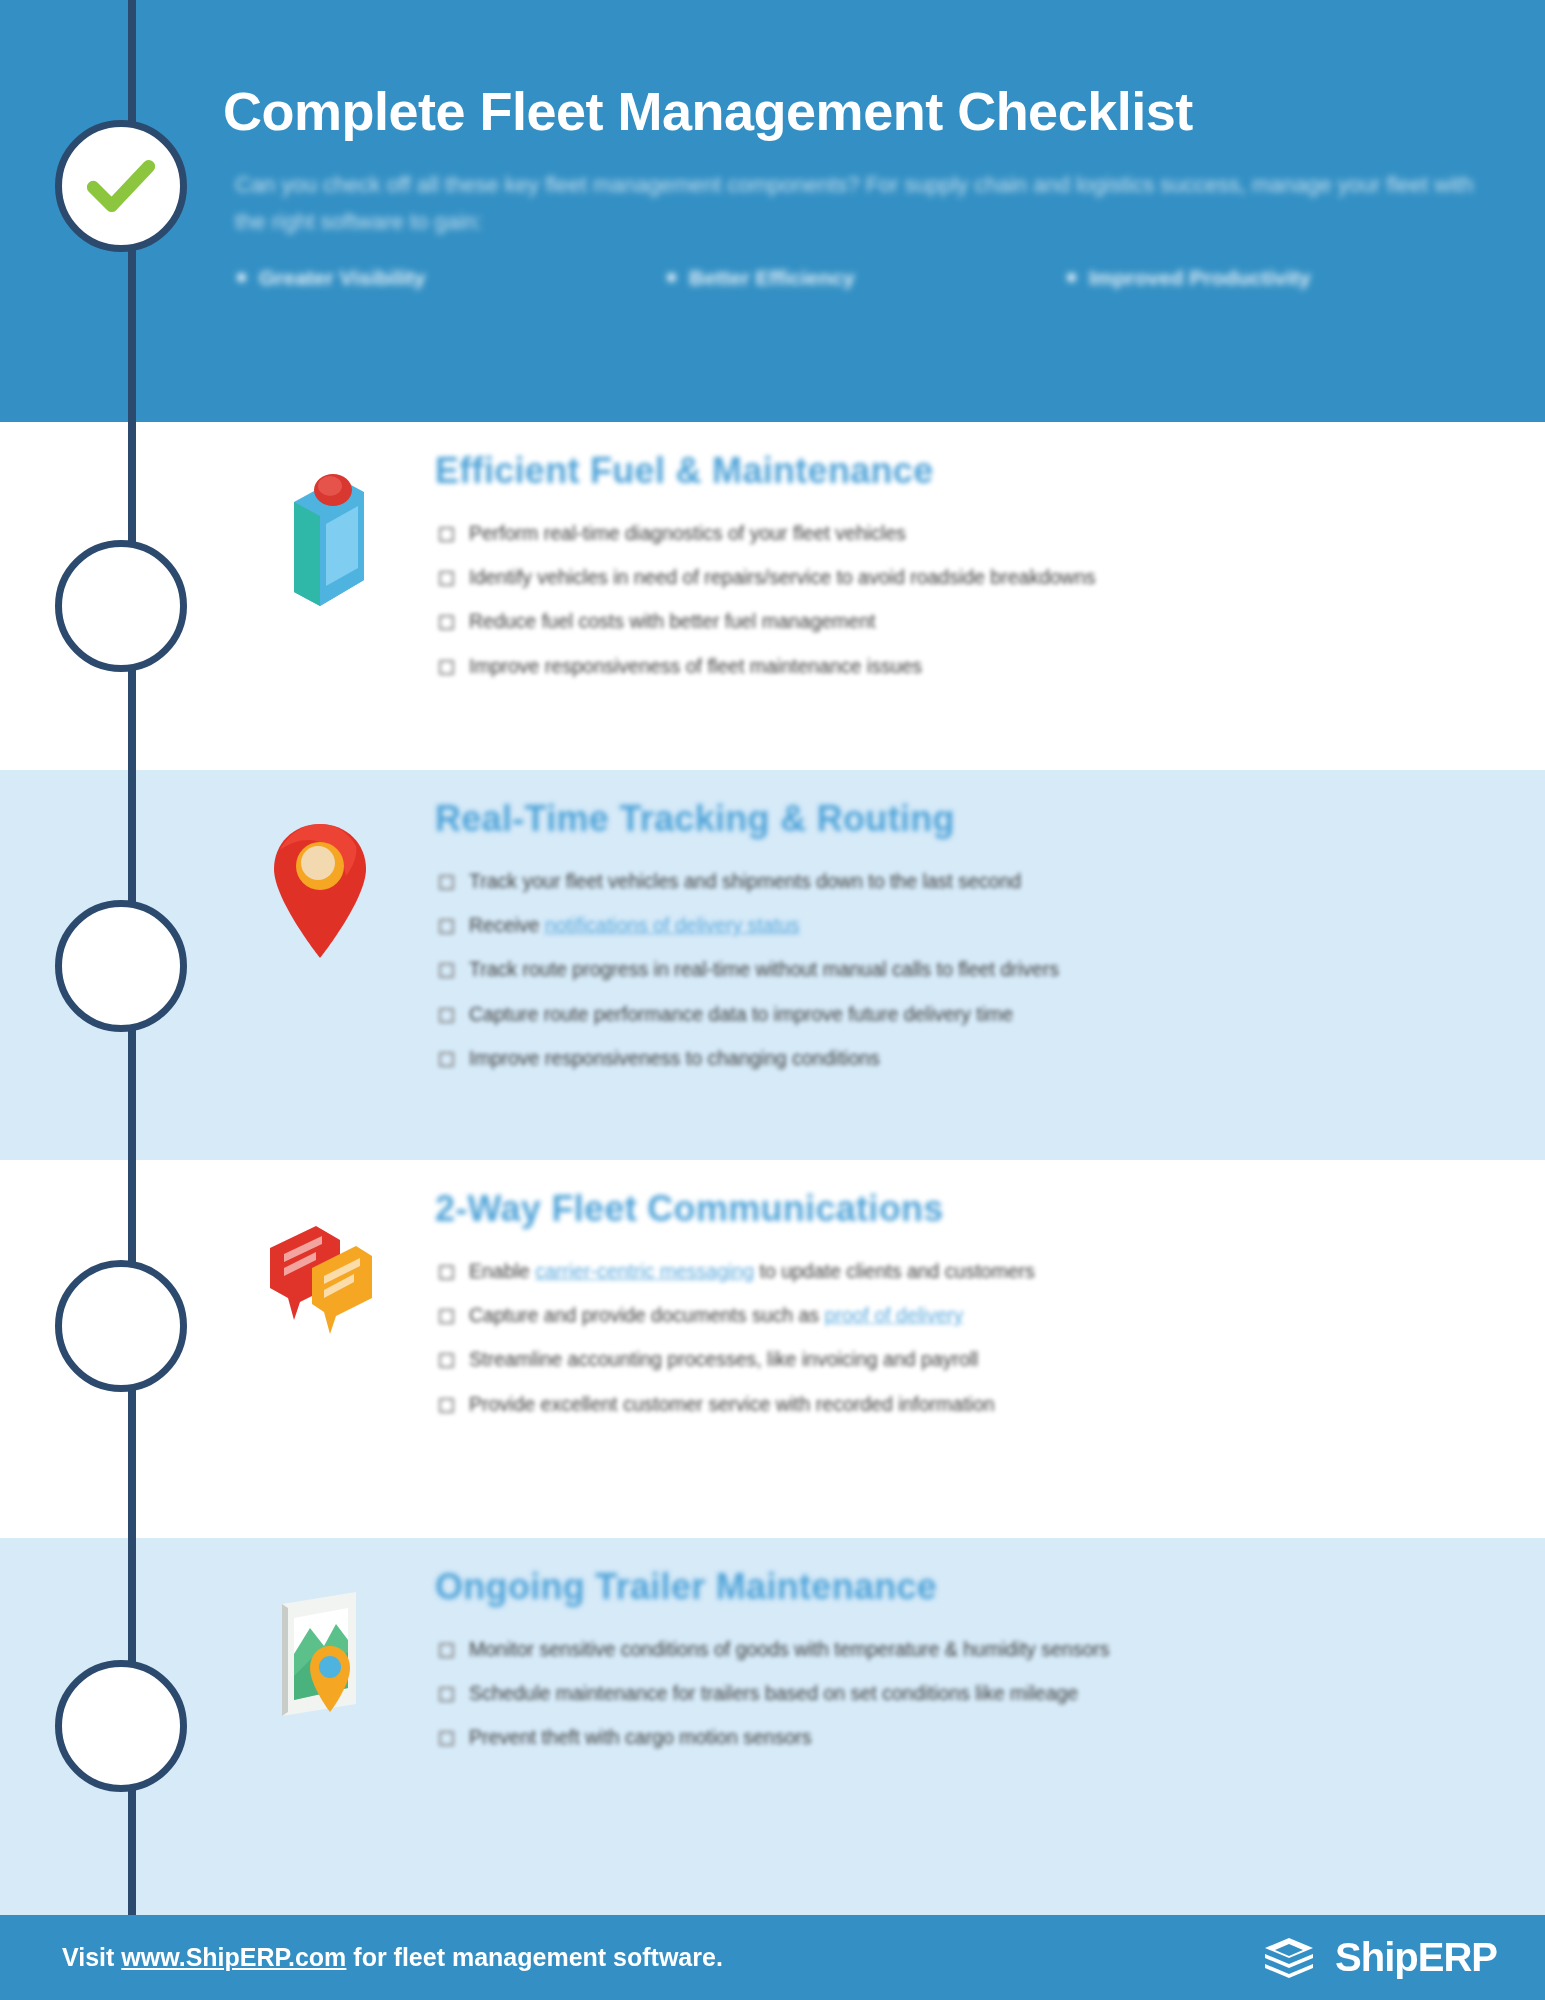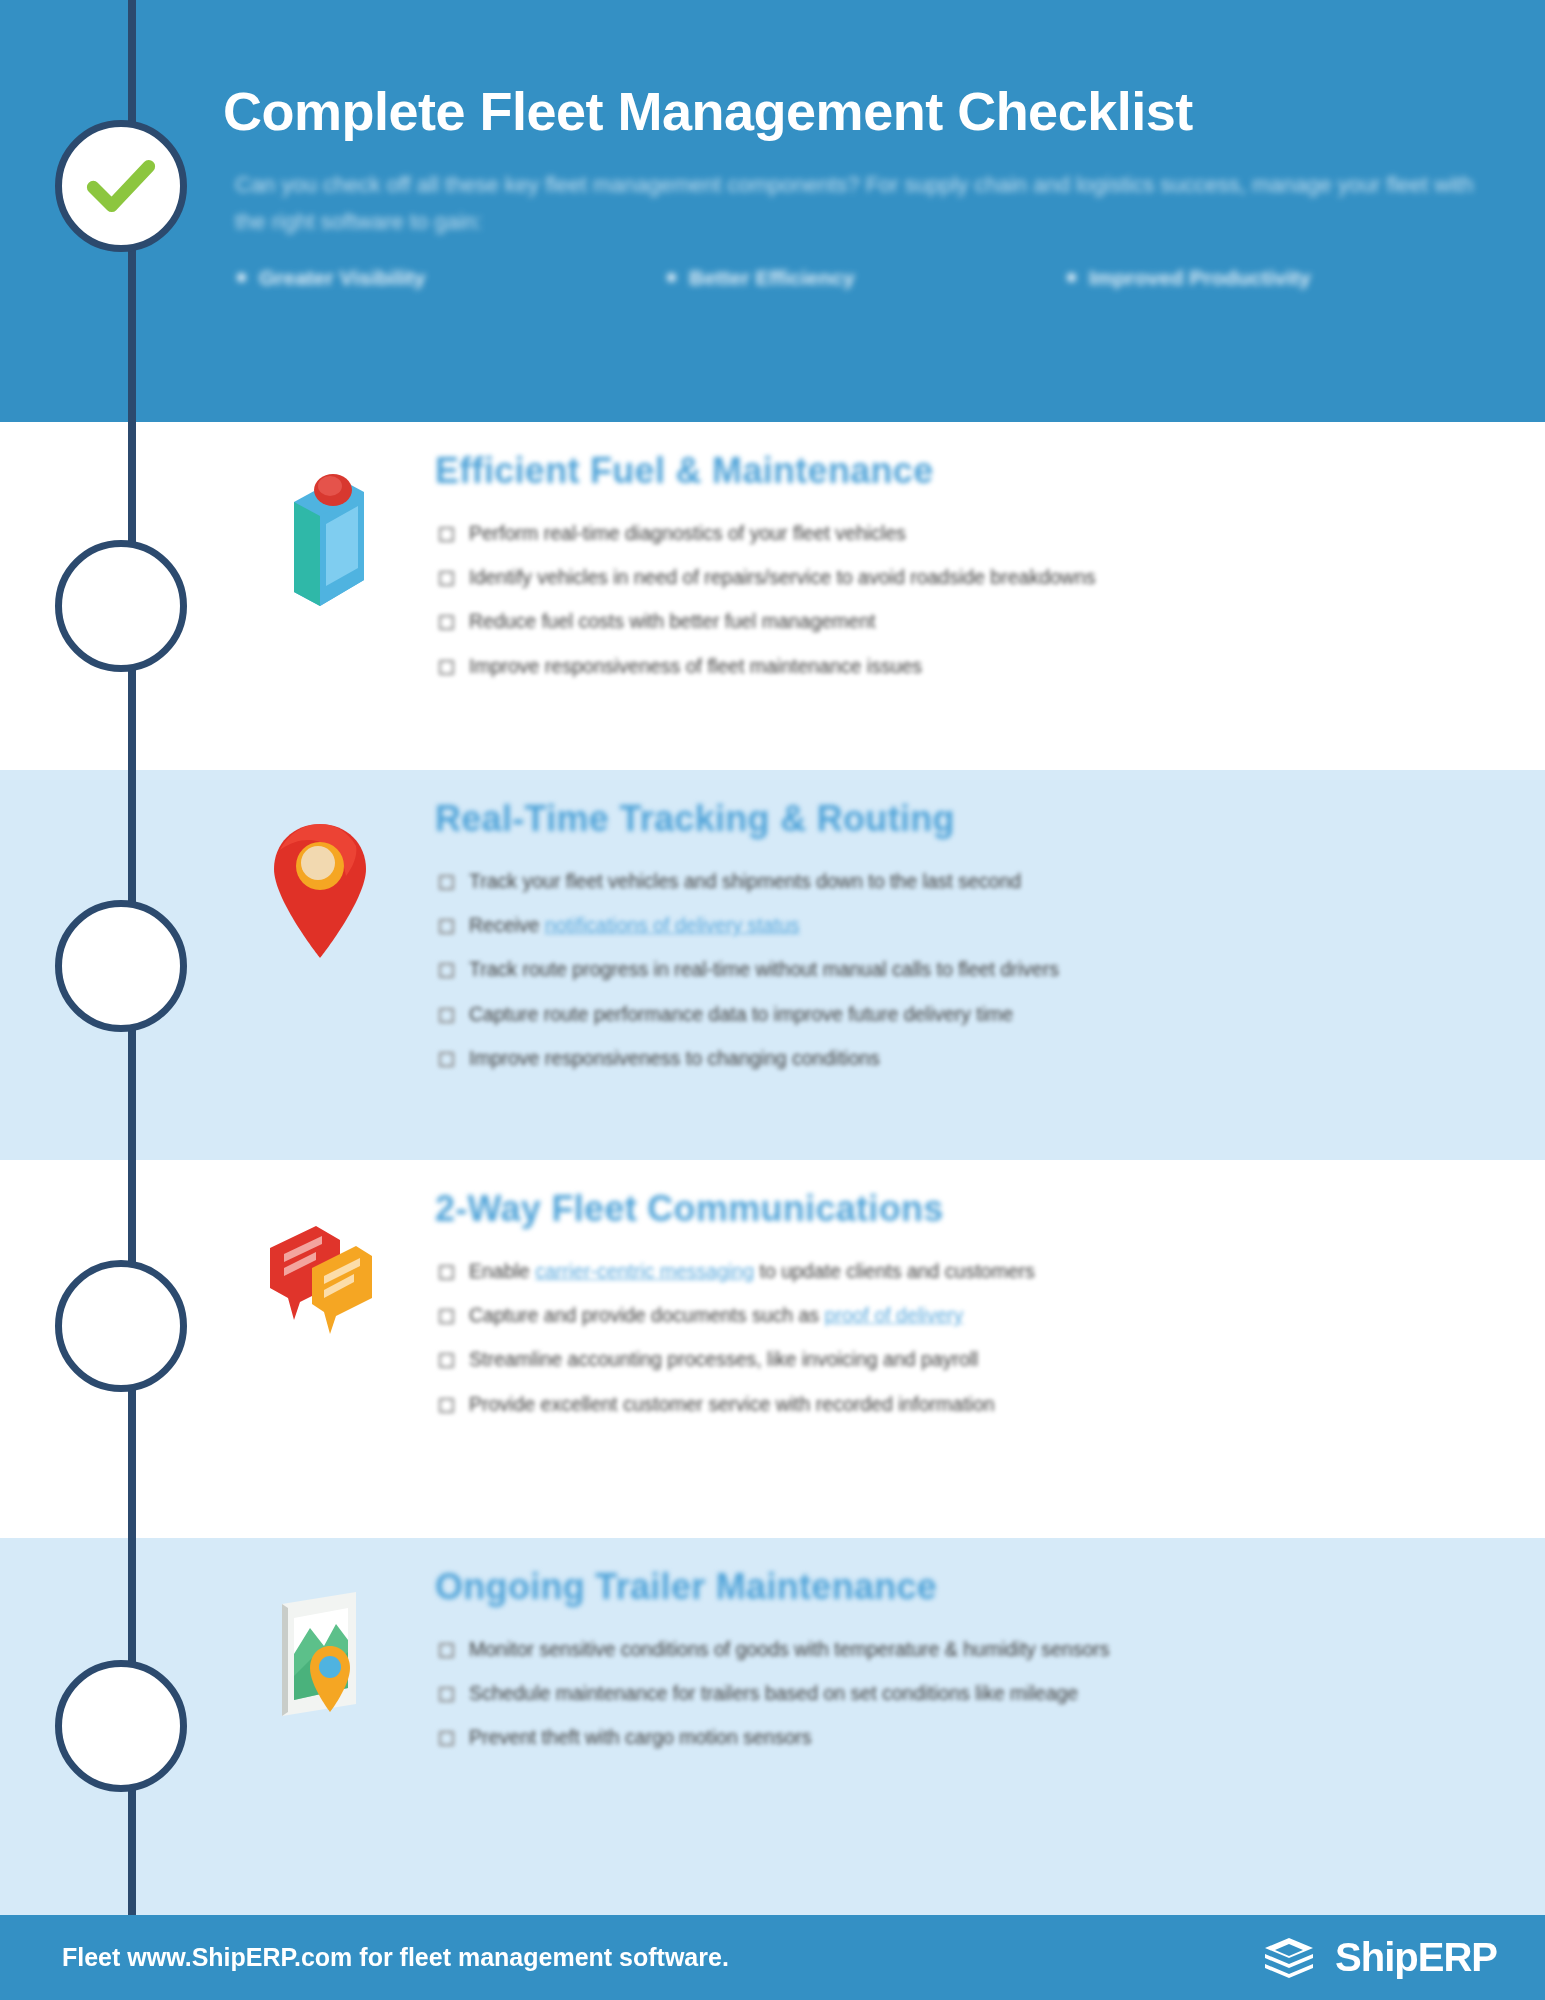--- a/index.html
+++ b/index.html
@@ -188,21 +188,21 @@
     display: flex;
     align-items: center;
     justify-content: space-between;
     padding: 0 48px 0 62px;
   }
   .footer-text {
     color: #ffffff;
     font-size: 25px;
     font-weight: bold;
   }
-  .footer-text .u { }
+  .footer-text .u { text-decoration: underline; }
   .logo {
     display: flex;
     align-items: center;
     gap: 20px;
   }
   .logo-word {
     color: #ffffff;
     font-size: 40px;
     font-weight: bold;
     letter-spacing: -1px;
@@ -334,21 +334,21 @@
       <div class="sec-title">Ongoing Trailer Maintenance</div>
       <ul class="checks">
         <li>Monitor sensitive conditions of goods with temperature &amp; humidity sensors</li>
         <li>Schedule maintenance for trailers based on set conditions like mileage</li>
         <li>Prevent theft with cargo motion sensors</li>
       </ul>
     </div>
   </div>
 
   <div class="footer">
-    <div class="footer-text"><span>Fleet </span><span class="u">www.ShipERP.com</span><span> for fleet management software.</span></div>
+    <div class="footer-text"><span>Visit </span><span class="u">www.ShipERP.com</span><span> for fleet management software.</span></div>
     <div class="logo">
       <svg width="52" height="48" viewBox="0 0 52 48">
         <polygon points="26,4 50,14 26,24 2,14" fill="#ffffff"></polygon>
         <polygon points="2,20 26,30 50,20 50,24 26,34 2,24" fill="#ffffff"></polygon>
         <polygon points="2,30 26,40 50,30 50,34 26,44 2,34" fill="#ffffff"></polygon>
         <polygon points="26,10 40,16 26,22 12,16" fill="#3490c4"></polygon>
       </svg>
       <span class="logo-word">ShipERP</span>
     </div>
   </div>

